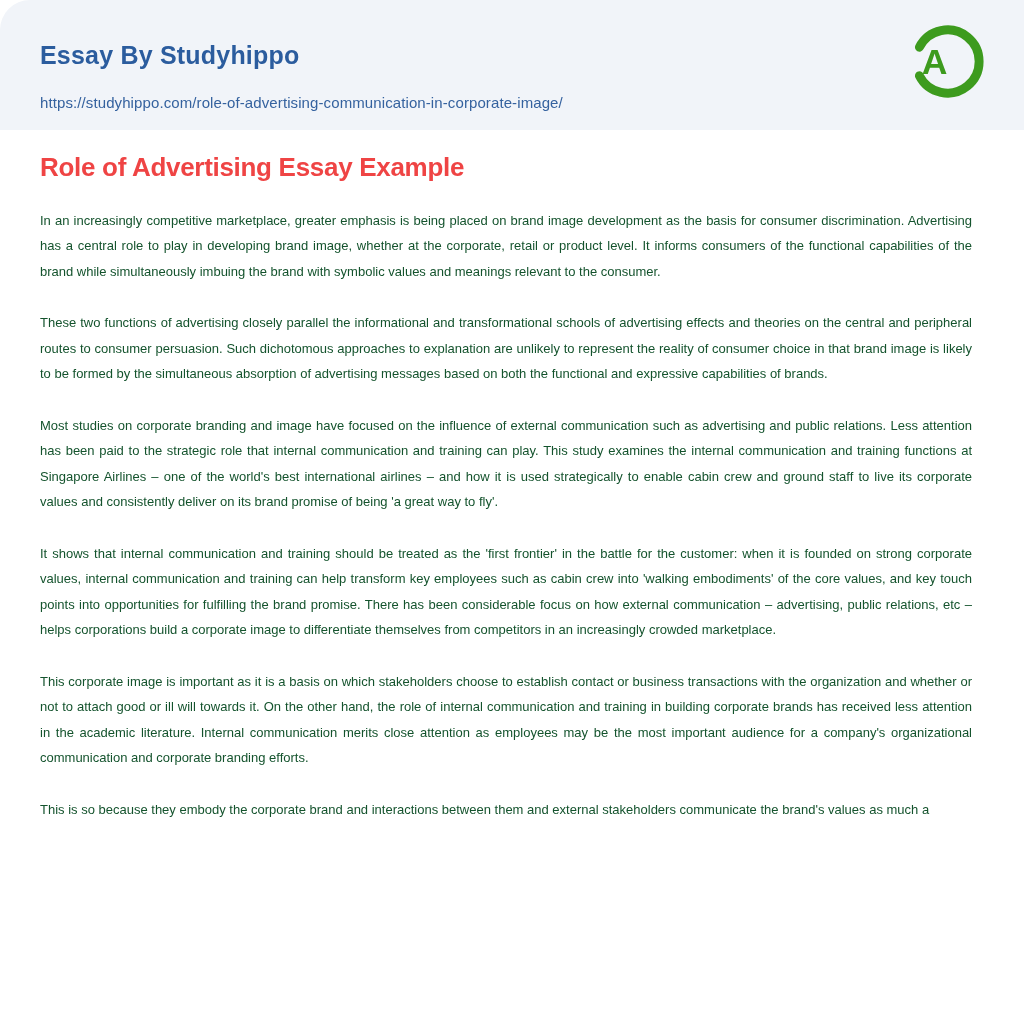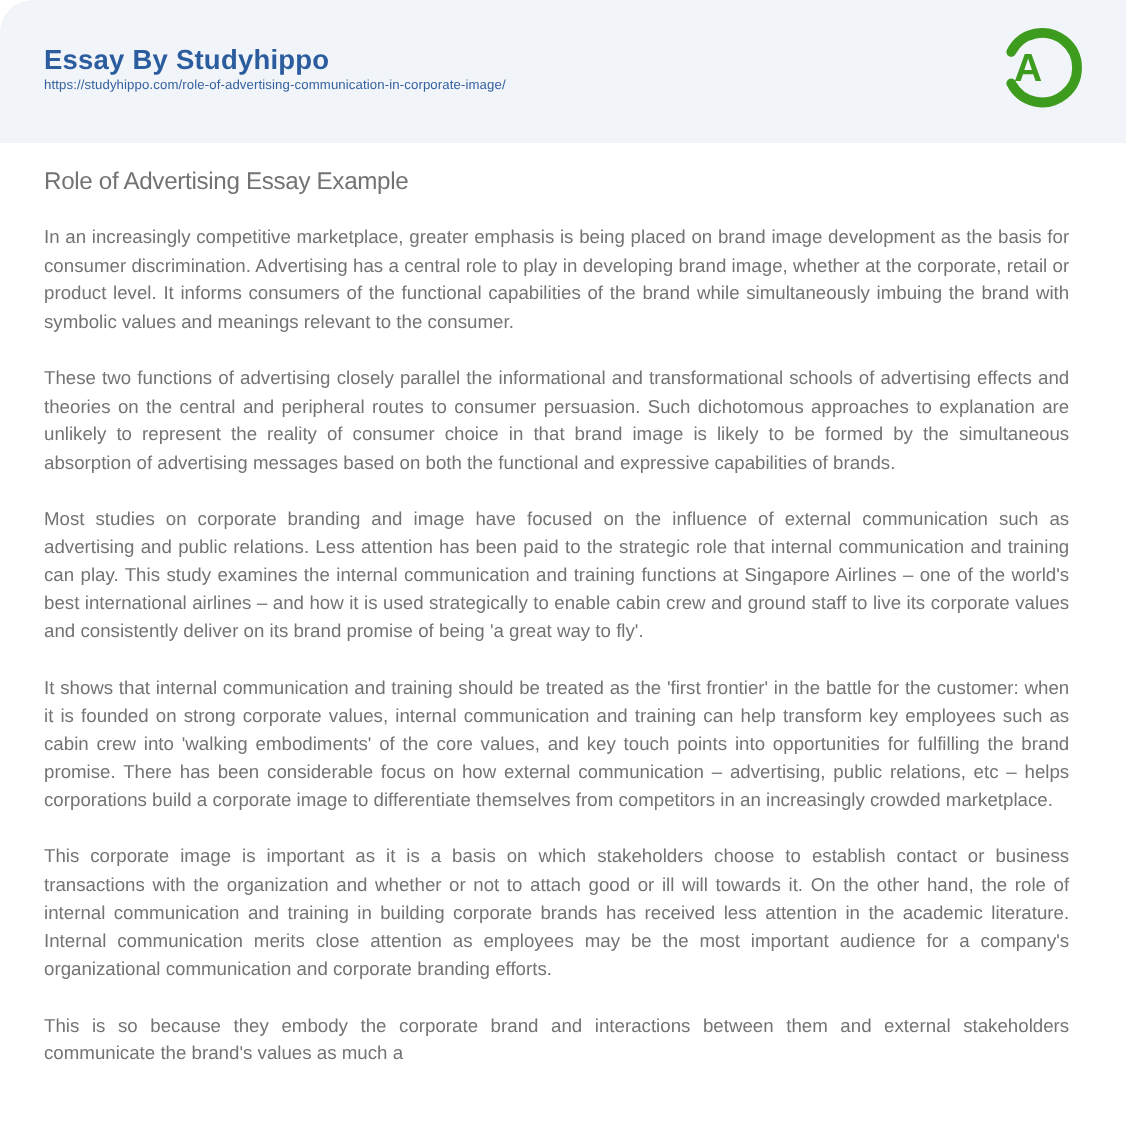--- a/index.html
+++ b/index.html
@@ -27,52 +27,52 @@
   }
   .header-title {
     color: #2b5c9e;
     font-size: 25px;
     font-weight: bold;
     letter-spacing: 0.2px;
     line-height: 1.1;
   }
   .header-url {
     display: block;
-    margin-top: 0;
+    margin-top: 24px;
     color: #35629f;
-    font-size: 12px;
+    font-size: 15px;
     text-decoration: none;
     letter-spacing: 0.1px;
     cursor: pointer;
   }
   .logo {
     position: absolute;
     top: 22px;
     right: 37px;
     width: 79px;
     height: 79px;
     cursor: pointer;
   }
   .logo svg { display: block; width: 100%; height: 100%; }
   .content {
     padding: 0 40px;
   }
   .essay-title {
     margin: 23px 0 0 0;
-    font-size: 22px;
-    font-weight: normal;
-    color: #737373;
+    font-size: 26px;
+    font-weight: bold;
+    color: #ef4444;
     letter-spacing: -0.3px;
     line-height: 1.1;
   }
   .content p {
     margin: 26px 0 0 0;
-    font-size: 17px;
+    font-size: 13px;
     line-height: 25.5px;
-    color: #737373;
+    color: #14532d;
     text-align: justify;
   }
 </style>
 </head>
 <body>
 
 <div class="page">
 
   <header class="header">
     <div class="header-text">

